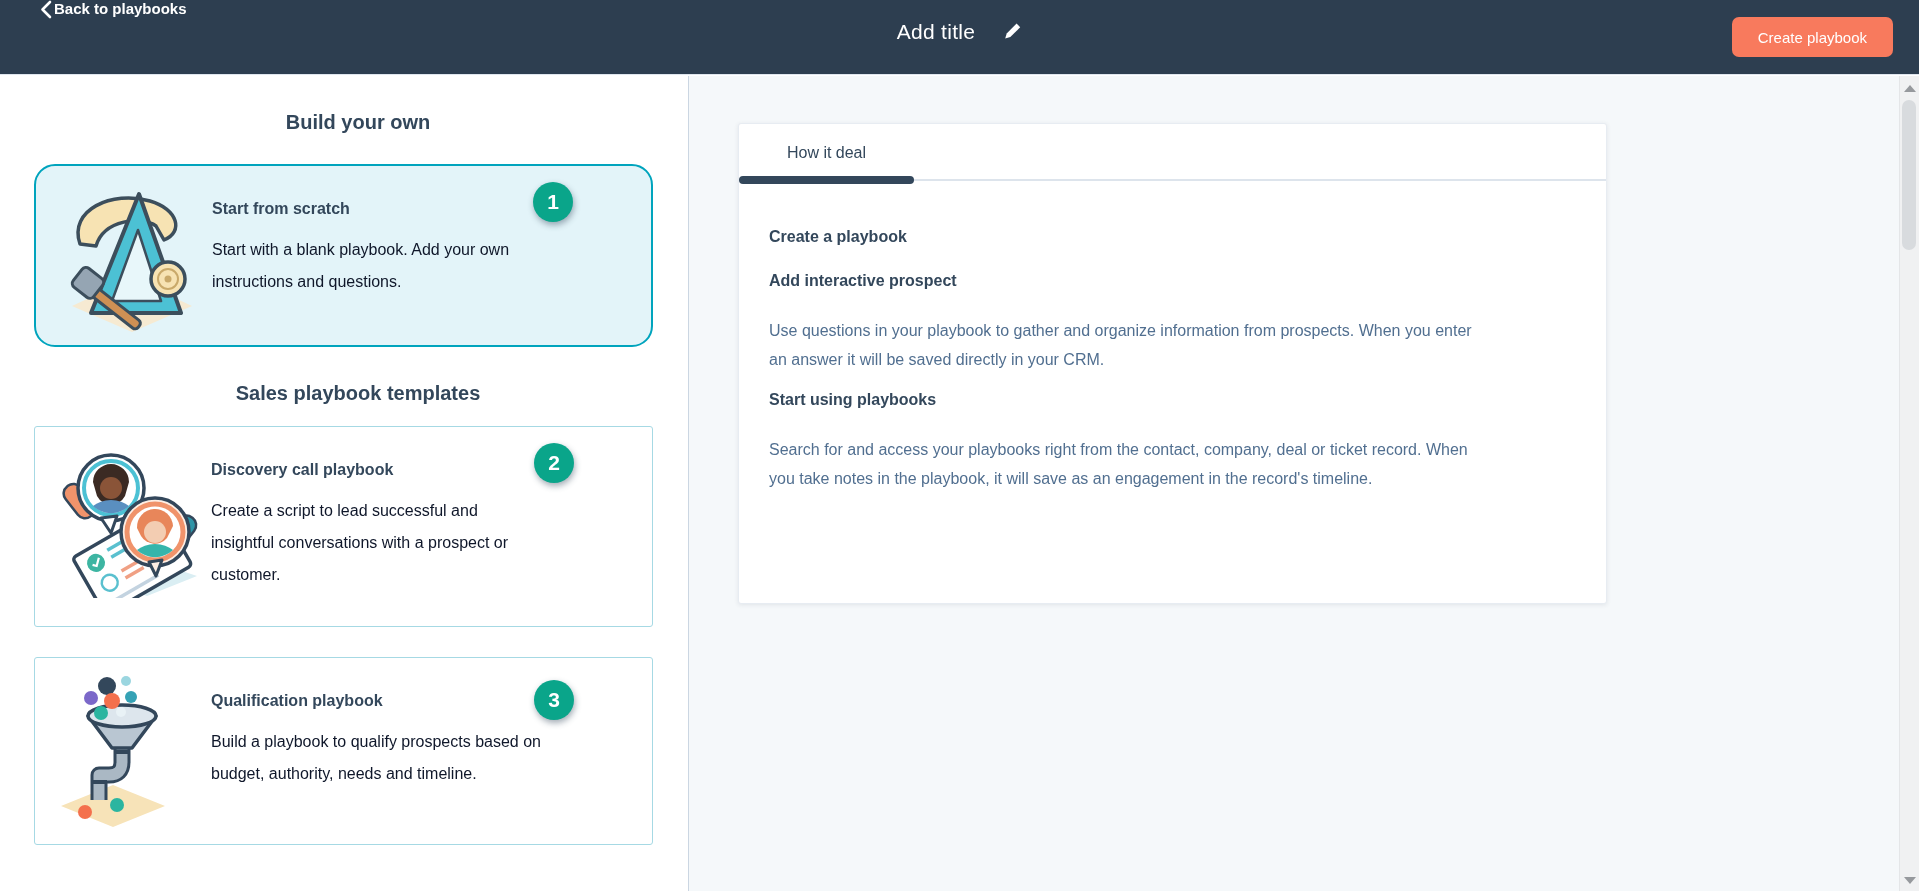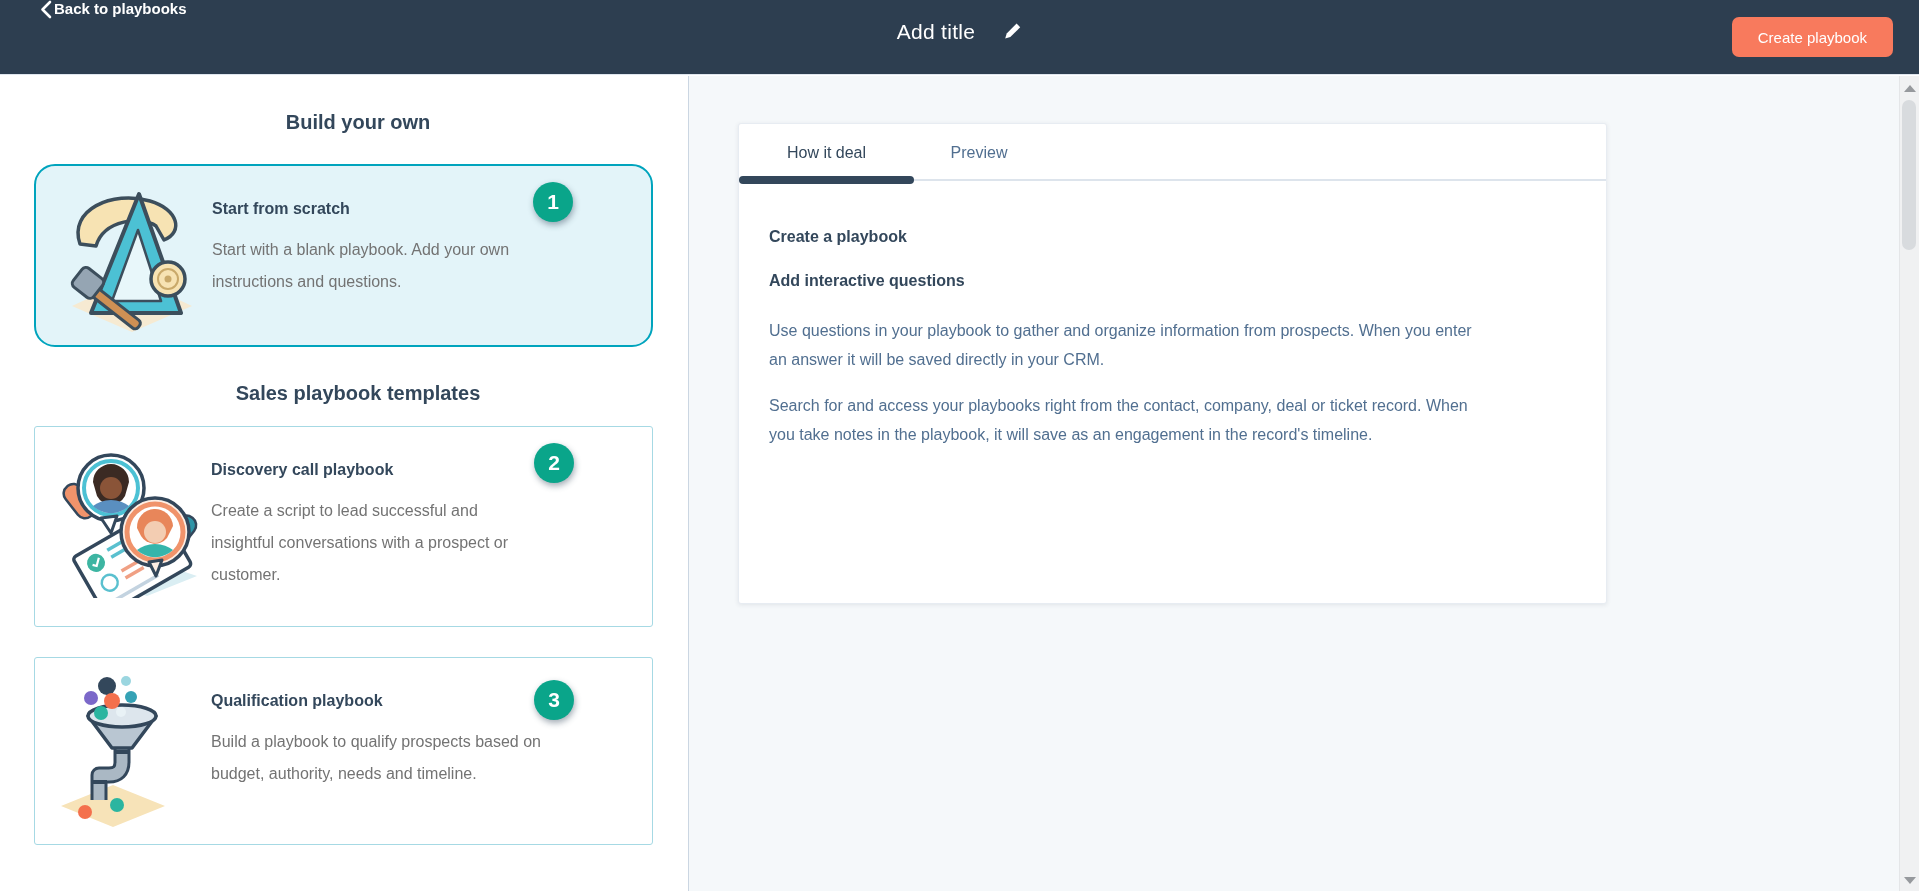--- a/index.html
+++ b/index.html
@@ -29,21 +29,21 @@
   .tpl-card { position:relative; margin-left:6px; width:619px; border-radius:3px;
               background:#fff; border:1px solid #a6d9e4; cursor:pointer; }
   .tpl-card.selected { background:#e3f4f9; border:2px solid #00a4bd; }
   .card-1 { height:183px;border-radius:21px; }
   .card-2 { height:201px; margin-bottom:30px; }
   .card-3 { height:188px; }
   .card-illo { position:absolute; left:20px; top:16px; width:150px; height:150px;
                display:flex; align-items:center; justify-content:center; }
   .card-text { position:absolute; left:176px; top:34px; width:340px; }
   .card-title { font-size:16px; font-weight:600; color:#33475b; }
-  .card-desc { margin-top:16px; font-size:16px; line-height:32px; color:#737373; width:332px; }
+  .card-desc { margin-top:16px; font-size:16px; line-height:32px; color:#0f172a; width:332px; }
   .step-badge { position:absolute; right:78px; width:40px; height:40px; border-radius:50%;
                 background:#0aa58a; color:#fff; font-size:21px; font-weight:600;
                 display:flex; align-items:center; justify-content:center;
                 box-shadow:1px 3px 6px rgba(51,71,91,.45); }
   .badge-1 { top:16px; } .badge-2 { top:16px; } .badge-3 { top:22px; }
 
   
   .right-panel { position:absolute; left:689px; top:76px; right:0; bottom:0; background:#f5f8fa; }
   .info-card { position:absolute; left:49px; top:47px; width:869px; height:481px;
                background:#fff; border:1px solid #e7ecf2; border-radius:3px;
@@ -190,28 +190,28 @@
       <div class="card-desc">Build a playbook to qualify prospects based on budget, authority, needs and timeline.</div>
     </div>
     <div class="step-badge badge-3">3</div>
   </div>
 </div>
 
 <div class="right-panel">
   <div class="info-card">
     <div class="tabs">
       <div class="tab tab-how">How it deal</div>
-      <div class="tab tab-preview">Preview</div>
       <div class="tabs-baseline"></div>
       <div class="tab-active-pill"></div>
     </div>
     <div class="info-content">
       <h3>Create a playbook</h3>
-      <h3>Add interactive questions</h3>
+      <h3>Add interactive prospect</h3>
       <p>Use questions in your playbook to gather and organize information from prospects. When you enter an answer it will be saved directly in your CRM.</p>
+      <h3>Start using playbooks</h3>
       <p>Search for and access your playbooks right from the contact, company, deal or ticket record. When you take notes in the playbook, it will save as an engagement in the record's timeline.</p>
     </div>
   </div>
 </div>
 
 <div class="scrollbar">
   <div class="sb-arrow-up"></div>
   <div class="sb-thumb"></div>
   <div class="sb-arrow-down"></div>
 </div>

